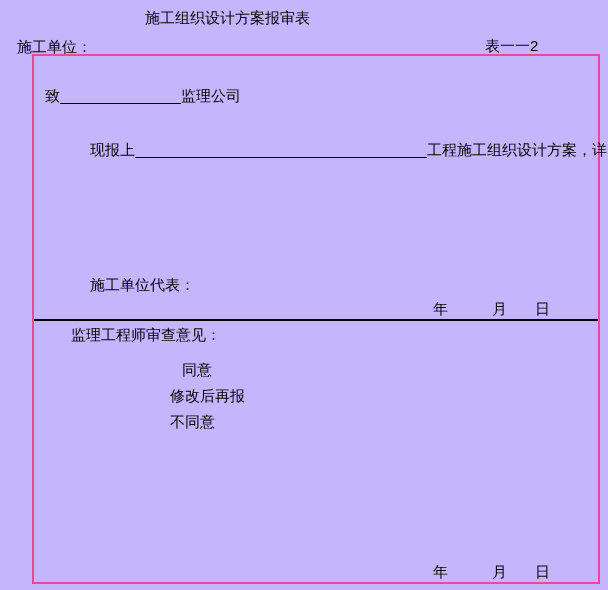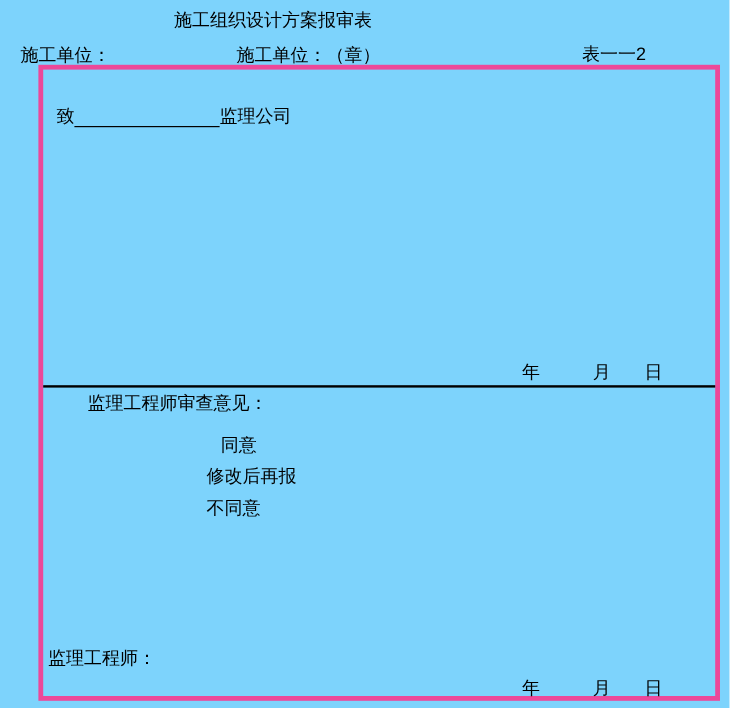--- a/index.html
+++ b/index.html
@@ -1,31 +1,31 @@
 <!DOCTYPE html>
 <html><head>
 <meta charset="utf-8">
 <style>
   html,body{margin:0;padding:0;background:#fff;}
   .page{
     position:relative;
     width:608px;height:590px;
-    background:#7dd3fc;
+    background:#c4b5fd;
     font-family:"Liberation Sans","DejaVu Sans",sans-serif;
     font-size:15px;color:#000;
     overflow:hidden;
   }
   .abs{position:absolute;white-space:nowrap;line-height:17px;}
   .page-title{left:145px;top:9px;font-size:15px;}
   .hdr-project{left:17px;top:38px;}
   .hdr-unit{left:197px;top:38px;}
   .hdr-formno{left:485px;top:37px;}
   .form-box{
     position:absolute;left:32px;top:54px;width:568px;height:530px;
-    border:4px solid #ec4899;box-sizing:border-box;
+    border:2px solid #ec4899;box-sizing:border-box;
   }
   .divider{
     position:absolute;left:0;right:0;top:263px;height:0;
     border-top:2px solid #000;
   }
   .blank{
     display:inline-block;
     border-bottom:1px solid #000;
     height:15px;vertical-align:bottom;
   }
@@ -49,47 +49,49 @@
   .date2 .d{left:501px;top:507px;}
 </style>
 </head>
 <body>
 
 <div class="page">
 
   <div class="abs page-title">施工组织设计方案报审表</div>
 
   <div class="abs hdr-project">施工单位：</div>
-  <div class="abs hdr-unit">施工单位：（章）</div>
   <div class="abs hdr-formno">表一一2</div>
 
   <div class="form-box">
 
     <div class="abs line-to">
       <span>致</span><span class="blank blank-to"></span><span>监理公司</span>
     </div>
 
+    <div class="abs line-report">
+      <span>现报上</span><span class="blank blank-plan"></span><span>工程施工组织设计方案，详</span>
+    </div>
 
 
+    <div class="abs line-rep">施工单位代表：</div>
 
     <div class="date1">
       <span class="abs y">年</span>
       <span class="abs m">月</span>
       <span class="abs d">日</span>
     </div>
 
     <div class="divider"></div>
 
     <div class="abs line-review">监理工程师审查意见：</div>
 
     <div class="abs opt1">同意</div>
     <div class="abs opt2">修改后再报</div>
     <div class="abs opt3">不同意</div>
 
-    <div class="abs line-engineer">监理工程师：</div>
 
     <div class="date2">
       <span class="abs y">年</span>
       <span class="abs m">月</span>
       <span class="abs d">日</span>
     </div>
 
   </div>
 </div>
 

